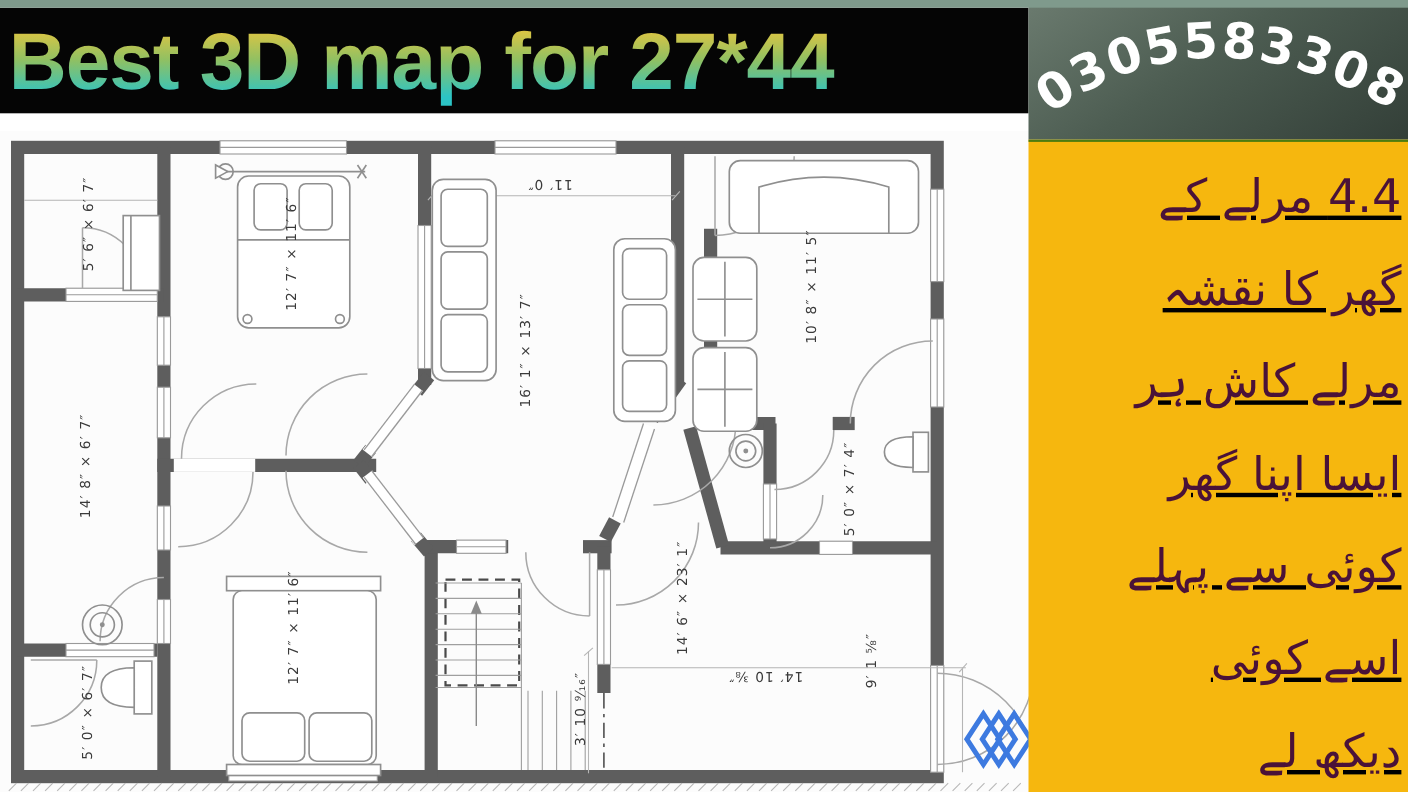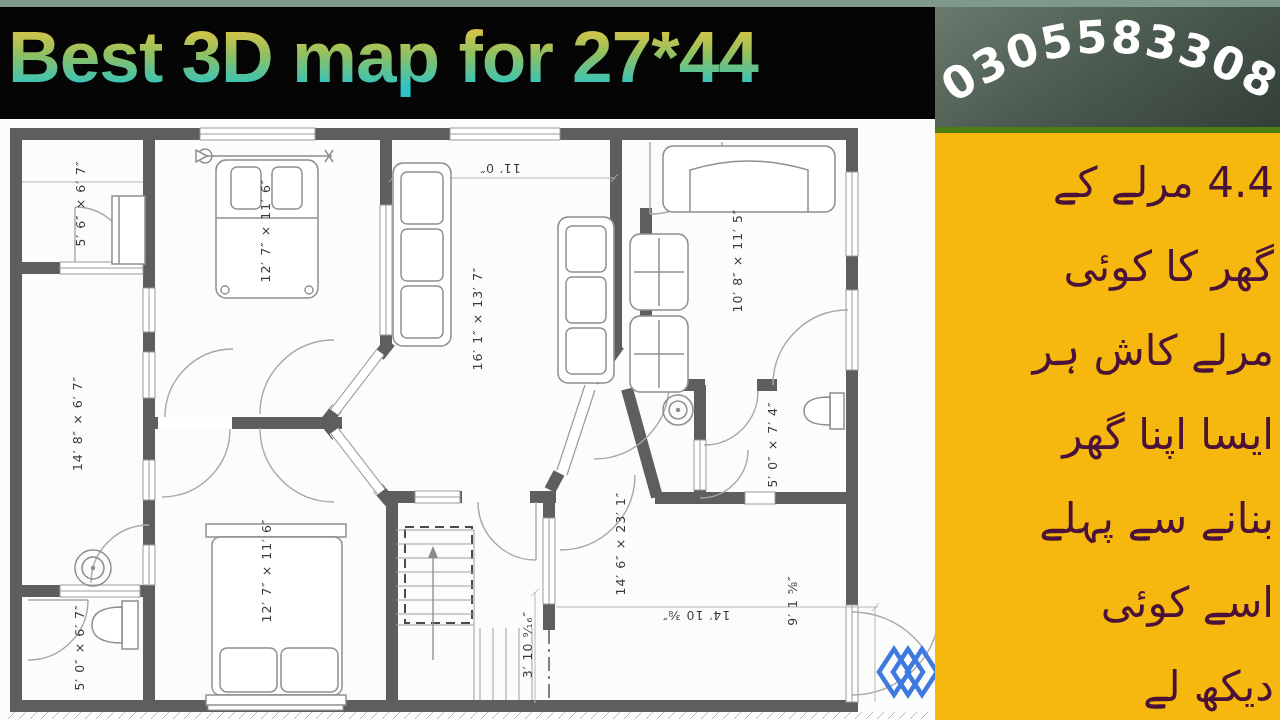--- a/index.html
+++ b/index.html
@@ -1,31 +1,31 @@
 <!DOCTYPE html>
 <html><head>
 <meta charset="utf-8">
 <style>
   html,body{margin:0;padding:0;}
   #stage{position:relative;width:1280px;height:720px;overflow:hidden;background:#ffffff;
          font-family:"Liberation Sans",sans-serif;}
   
   #top-strip{position:absolute;left:0;top:0;width:1280px;height:7px;background:#7f9a8c;z-index:5;}
   
-  #title-bar{position:absolute;left:0;top:7px;width:935px;height:112px;background:#050505;z-index:4;}
+  #title-bar{position:absolute;left:0;top:7px;width:935px;height:96px;background:#050505;z-index:4;}
   #title-text{position:absolute;left:8px;top:8px;width:925px;
       font-size:73px;font-weight:bold;letter-spacing:-1px;white-space:nowrap;
       background:linear-gradient(180deg,#eec63c 8%,#8fc063 48%,#2cc4c6 88%);
       -webkit-background-clip:text;background-clip:text;color:transparent;}
   
   #phone-area{position:absolute;left:935px;top:0;width:345px;height:127px;z-index:4;
       background:linear-gradient(145deg,#6b7b6f 0%,#4d5d52 45%,#333f38 100%);}
   
   #side-panel{position:absolute;left:935px;top:127px;width:345px;height:593px;
-      background:#F6B70E;border-top:6px solid #4d7c0f;box-sizing:border-box;z-index:4;}
+      background:#F6B70E;border-top:2px solid #4d7c0f;box-sizing:border-box;z-index:4;text-decoration:underline;}
   #urdu-block{direction:rtl;text-align:right;padding:8px 6px 0 12px;color:#4A1238;
       font-size:42px;line-height:84px;font-family:"DejaVu Sans",sans-serif;}
   
   #plan-sheet{position:absolute;left:0;top:119px;width:935px;height:601px;background:#fcfcfc;}
   #plan-svg{position:absolute;left:0;top:120px;}
   .plan-label{position:absolute;width:170px;margin-left:-85px;margin-top:-9px;text-align:center;
       font-family:"DejaVu Sans",sans-serif;font-size:12.5px;color:#3a3a3a;letter-spacing:1px;
       white-space:nowrap;z-index:3;}
 </style>
 </head>
@@ -44,24 +44,24 @@
       <path id="phoneArc" d="M 14,108 Q 160,0 334,102" fill="none" stroke="none"></path>
       <text font-family="DejaVu Sans, sans-serif" font-size="45" font-weight="bold" fill="#ffffff" letter-spacing="2">
         <textPath href="#phoneArc" startOffset="2%">03055833087</textPath>
       </text>
     </svg>
   </div>
 
   <div id="side-panel">
     <div id="urdu-block">
       <div>4.4 مرلے کے</div>
-      <div>گھر کا کوئی</div>
+      <div>گھر کا نقشہ</div>
       <div>مرلے کاش ہر</div>
       <div>ایسا اپنا گھر</div>
-      <div>بنانے سے پہلے</div>
+      <div>کوئی سے پہلے</div>
       <div>اسے کوئی</div>
       <div>دیکھ لے</div>
     </div>
   </div>
 
   <div id="plan-sheet"></div>
 
   <svg id="plan-svg" width="940" height="600" viewBox="0 120 940 600">
 
     <g stroke="#5E5E5E" stroke-width="12" fill="none">

